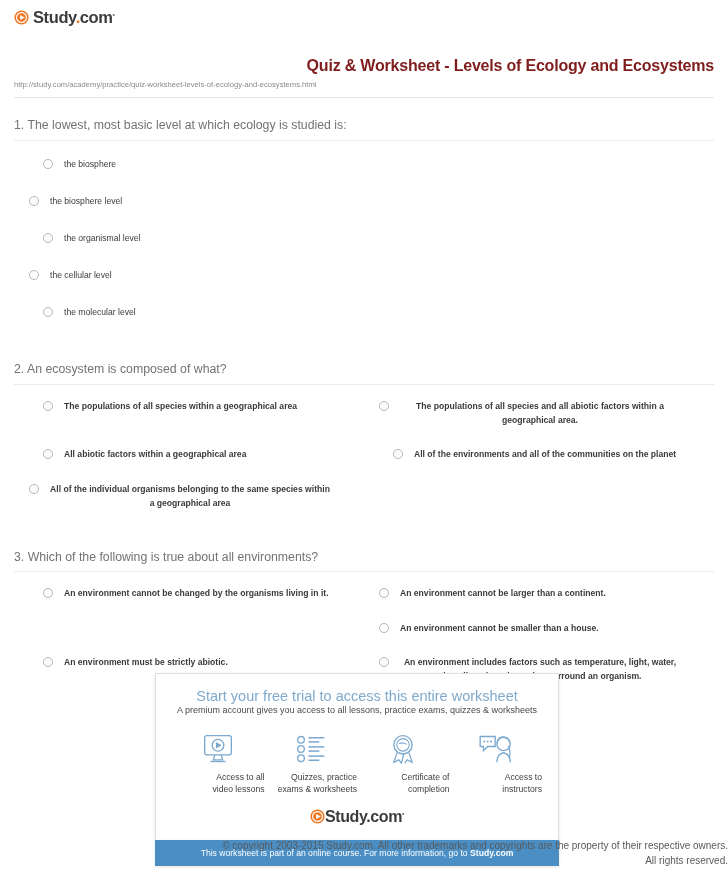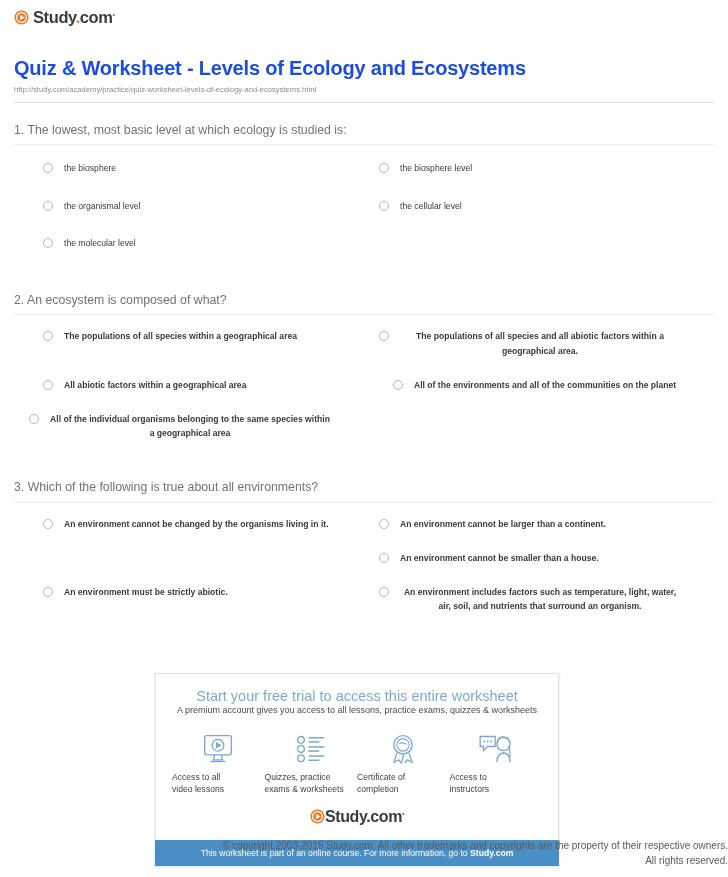--- a/index.html
+++ b/index.html
@@ -44,26 +44,27 @@
     vertical-align: super;
     color: #6b6b6b;
     font-weight: normal;
   }
 
   
   .title-block {
     padding: 27px 14px 0 14px;
   }
   .page-title {
-    font-size: 20px;
+    font-size: 16px;
     font-weight: bold;
-    color: #1d4ed8;
+    color: #7f1d1d;
     letter-spacing: -0.2px;
     margin: 0;
     line-height: 1.2;
+    text-align: right;
   }
   .page-url {
     font-size: 7.6px;
     color: #8a8a8a;
     margin-top: 5px;
     letter-spacing: 0.01px;
   }
   .title-rule {
     border-top: 1px solid #e3e3e3;
     margin: 8px 0 0 0;
@@ -111,21 +112,21 @@
     box-shadow: inset 0 0 0 1px #ffffff;
   }
   .option-label {
     margin-left: 11px;
     font-size: 8.6px;
     line-height: 1.65;
     color: #3a3a3a;
   }
   .option-label.bold { font-weight: bold; text-align: center; }
 
-  .q1 .options-grid { padding-top: 16px; }
+  .q1 .options-grid { padding-top: 16px; flex-direction: column; }
   .q1 .option { margin-bottom: 23px; }
   .q2 .option { margin-bottom: 20px; }
   .q3 .option { margin-bottom: 20px; }
   .spacer-option { width: 50%; }
 
   
   .promo-wrap {
     position: absolute;
     left: 155px;
     top: 673px;
@@ -152,21 +153,21 @@
     color: #4a4a4a;
   }
   .features {
     display: flex;
     justify-content: space-around;
     margin-top: 17px;
     padding: 0 6px 4px 6px;
   }
   .feature {
     width: 25%;
-    text-align: left;
+    text-align: right;
   }
   .feature-icon {
     height: 34px;
     display: flex;
     align-items: center;
     justify-content: center;
   }
   .feature-label {
     margin-top: 6px;
     font-size: 8.6px;

